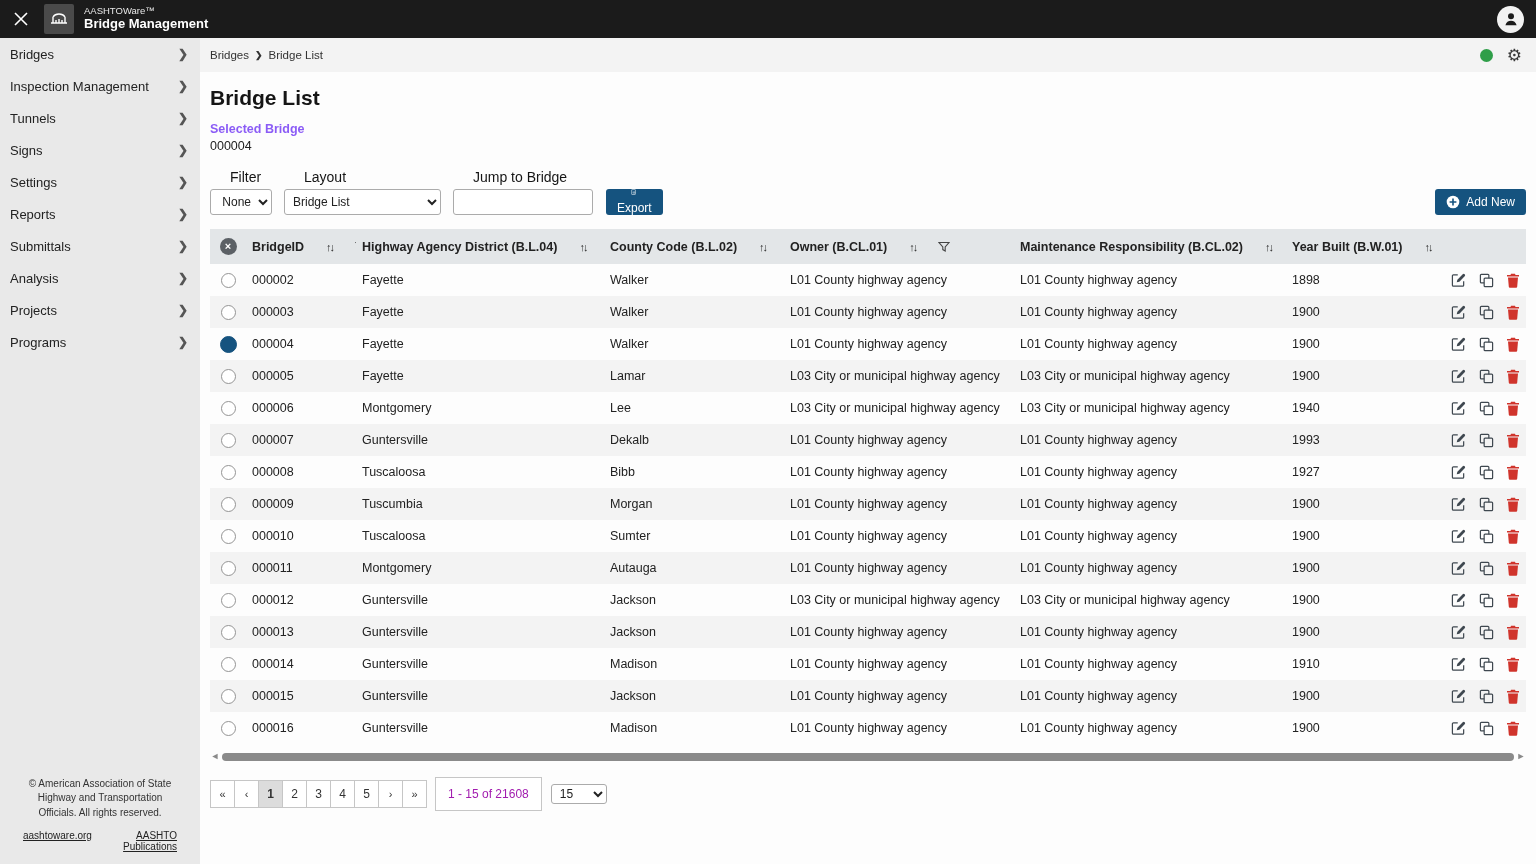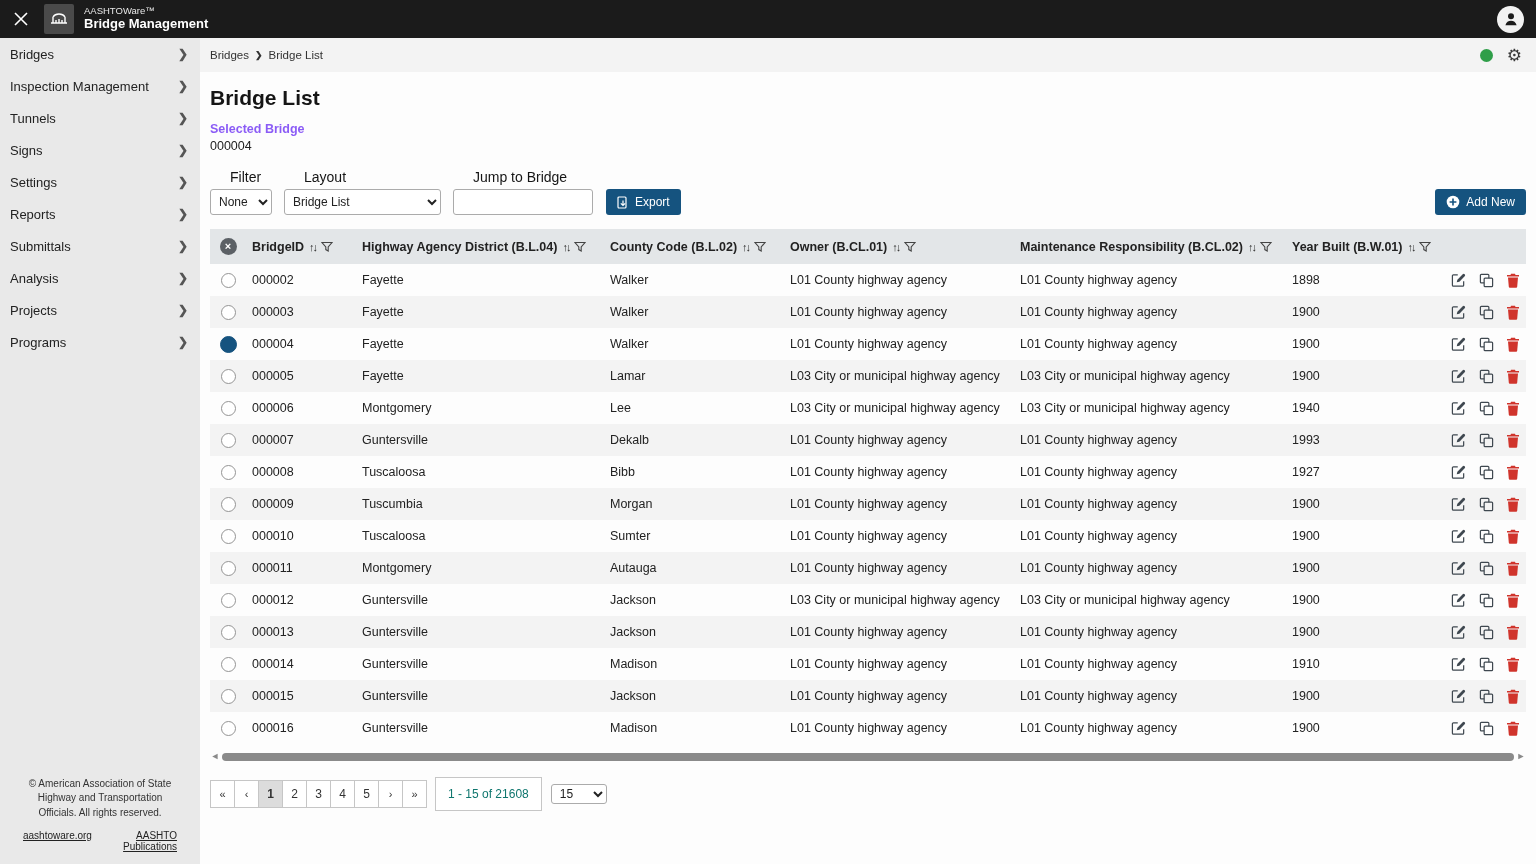--- a/index.html
+++ b/index.html
@@ -38,32 +38,32 @@
   
   .content { padding:6px 10px 0; flex:1; }
   .page-title { font-size:21px; font-weight:bold; color:#151515; margin:8px 0 12px; }
   .sel-label { font-size:12.5px; font-weight:bold; color:#8b5cf6; }
   .sel-value { font-size:12.5px; color:#222; margin-top:3px; }
 
   .controls { display:flex; align-items:flex-end; margin-top:16px; }
   .ctrl-group { display:flex; flex-direction:column; gap:4px; }
   .ctrl-label { font-size:14px; font-weight:normal; color:#151515;padding-left:20px; }
   select { height:26px; border:1px solid #ababab; border-radius:3px; background:#fff; font-size:12px; font-family:"Liberation Sans",sans-serif; color:#222; padding:0 4px; }
-  .filter-select { width:62px; }
+  .filter-select { width:62px;text-align:right; }
   .layout-select { width:157px; }
   .jump-input { height:26px; width:140px; border:1px solid #ababab; border-radius:3px; font-size:12px; padding:0 6px; font-family:"Liberation Sans",sans-serif; }
   .gap12 { width:12px; }
   .btn-primary { background:#15537f; color:#fff; border:none; border-radius:3px; height:26px; font-size:12px; display:inline-flex; align-items:center; gap:6px; padding:0 11px; cursor:pointer; font-family:"Liberation Sans",sans-serif; }
-  .btn-export { margin-left:13px; }
+  .btn-export { margin-left:13px;flex-direction:column; }
   .btn-addnew { margin-left:auto; font-weight:normal;text-align:right; }
 
   
   .grid { width:100%; border-collapse:collapse; table-layout:fixed; margin-top:14px; font-size:12.5px; color:#222; }
   .grid thead th { background:#e3e6e8; height:35px; text-align:left; font-weight:bold; font-size:12.5px; padding:0 6px; white-space:nowrap; overflow:hidden; }
-  .th-inner { display:flex; align-items:center; gap:5px; }
+  .th-inner { display:flex; align-items:center; gap:22px; }
   .sort-glyph { font-size:11px; color:#2b2b2b; letter-spacing:-2px; cursor:pointer; flex-shrink:0; }
   .funnel { flex-shrink:0; cursor:pointer; }
   .grid tbody td { height:32px; padding:0 6px; white-space:nowrap; overflow:hidden; }
   .grid tbody tr:nth-child(even) { background:#f3f3f3; }
   .grid tbody tr:nth-child(odd) { background:#fdfdfd; }
   .c-radio, .th-clear { text-align:center !important; }
   .radio { width:15px; height:15px; border:1.5px solid #949494; border-radius:50%; display:inline-block; background:#fff; vertical-align:middle; cursor:pointer; }
   .radio.checked { border-color:#15537f; background:#15537f; width:17px; height:17px; }
   .clear-circle { width:17px; height:17px; border-radius:50%; background:#5b6065; color:#fff; font-size:11px; font-weight:bold; display:inline-flex; align-items:center; justify-content:center; cursor:pointer; line-height:1; }
   .c-actions { text-align:right; }
@@ -72,21 +72,21 @@
   
   .hscroll { display:flex; align-items:center; height:13px; margin-top:6px; }
   .hs-arrow { color:#8a8a8a; font-size:9px; width:10px; line-height:1; cursor:pointer; text-align:center; }
   .hs-thumb { flex:1; height:8px; background:#8a8a8a; border-radius:4px; margin:0 2px; cursor:grab; }
 
   
   .pagination { display:flex; align-items:center; margin-top:14px; }
   .pg-btn { min-width:25px; height:28px; border:1px solid #c6c6c6; background:#fff; font-size:12px; color:#333; display:inline-flex; align-items:center; justify-content:center; padding:0 8px; margin-right:-1px; cursor:pointer; font-family:"Liberation Sans",sans-serif; }
   .pg-btn.nav { font-size:11px; }
   .pg-btn.current { background:#dcdcdc; font-weight:bold; }
-  .pg-range { height:28px; border:1px solid #c6c6c6; background:#fff; font-size:12px; color:#0f766e; display:inline-flex; align-items:center; padding:16px 12px; margin-left:9px; }
+  .pg-range { height:28px; border:1px solid #c6c6c6; background:#fff; font-size:12px; color:#a21caf; display:inline-flex; align-items:center; padding:16px 12px; margin-left:9px; }
   .pg-size { height:20px; margin-left:9px; width:56px; }
 </style>
 </head>
 <body>
 
 <header class="topbar">
   <button class="close-btn">
     <svg width="16" height="16" viewBox="0 0 16 16">
         <path d="M2 2l12 12M14 2L2 14" stroke="#ffffff" stroke-width="1.6"></path>
       </svg>

